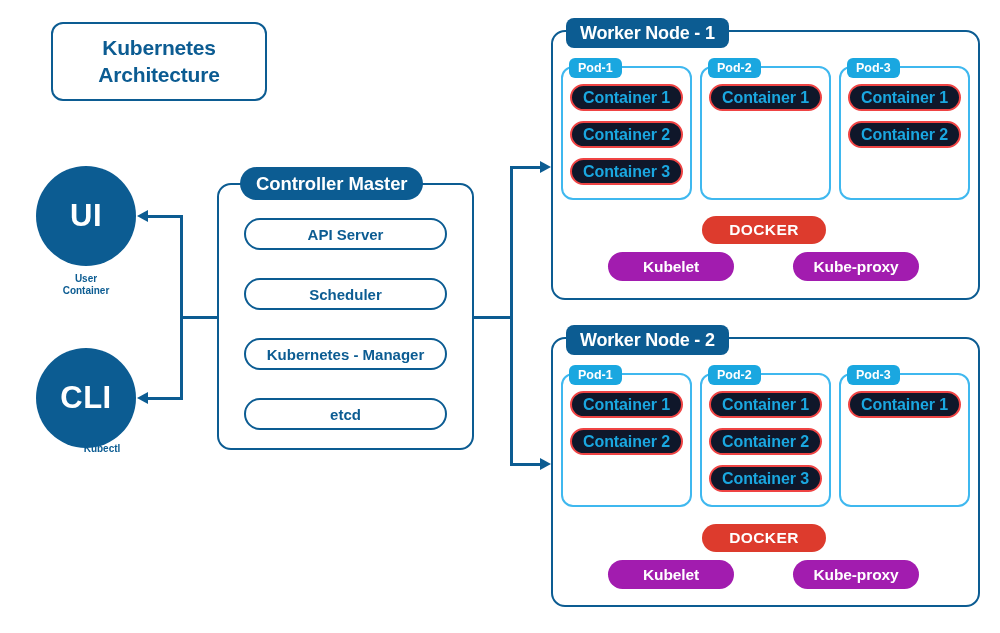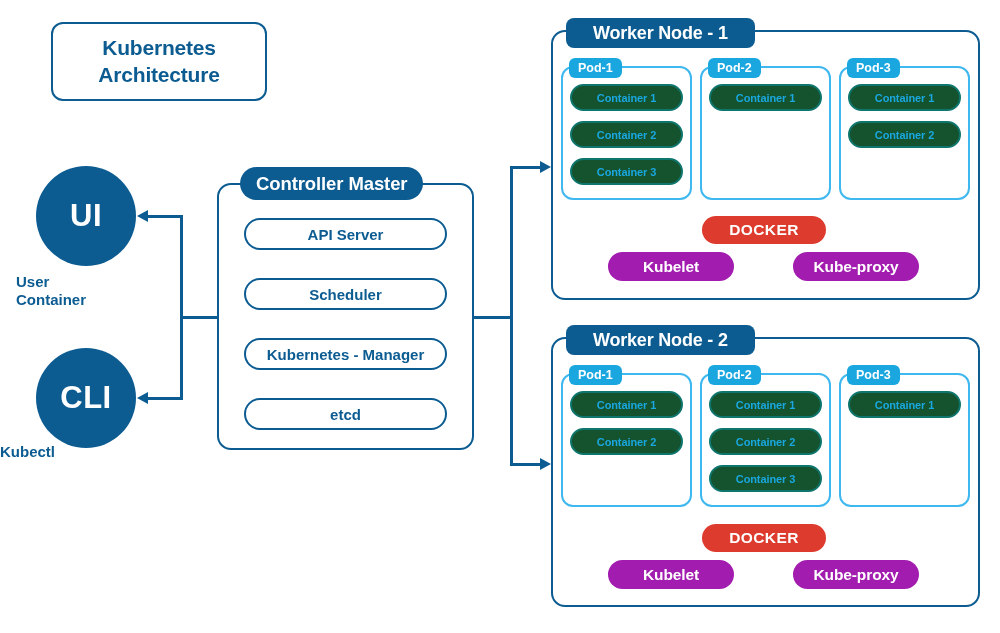--- a/index.html
+++ b/index.html
@@ -47,28 +47,28 @@
     border-radius: 50%;
     background: #0c5c92;
     color: #ffffff;
     font-weight: bold;
     letter-spacing: 0.5px;
   }
   .circle.ui   { left: 36px; top: 166px; width: 100px; height: 100px; font-size: 31px; }
   .circle.cli  { left: 36px; top: 348px; width: 100px; height: 100px; font-size: 31px; }
   .circle-caption {
     color: #0c5c92;
-    font-size: 15px;
+    font-size: 10px;
     font-weight: bold;
     line-height: 1.22;
-    text-align: left;
+    text-align: center;
     width: 140px;
   }
   .cap-ui  { left: 16px; top: 273px; }
-  .cap-cli { left: 0; top: 443px; }
+  .cap-cli { left: 32px; top: 443px; }
 
   
   .line { background: #0c5c92; }
   .arrow-left, .arrow-right {
     width: 0; height: 0;
     border-top: 6px solid transparent;
     border-bottom: 6px solid transparent;
   }
   .arrow-left  { border-right: 11px solid #0c5c92; }
   .arrow-right { border-left: 11px solid #0c5c92; }
@@ -105,21 +105,21 @@
   }
 
   
   .worker-box {
     border: 2.5px solid #0c5c92;
     border-radius: 14px;
     background: #ffffff;
   }
   .worker-badge {
     height: 30px;
-    padding: 0 27px;
+    padding: 0 14px;
     border-radius: 8px;
     background: #0c5c92;
     color: #ffffff;
     font-size: 18px;
     font-weight: bold;
     display: flex; align-items: center; justify-content: center;
     letter-spacing: -0.2px;
     z-index: 4;
   }
 
@@ -135,25 +135,25 @@
     border-radius: 6px;
     background: #1aa7e0;
     color: #ffffff;
     font-size: 12.5px;
     font-weight: bold;
     display: flex; align-items: center; justify-content: center;
     z-index: 4;
   }
   .container-pill {
     height: 27px;
-    border: 2px solid #0f766e;
+    border: 2px solid #ef4444;
     border-radius: 14px;
-    background: #14532d;
+    background: #0f172a;
     color: #1aa7e0;
-    font-size: 11px;
+    font-size: 16px;
     font-weight: bold;
     letter-spacing: -0.1px;
   }
 
   
   .docker-badge {
     height: 28px;
     border-radius: 14px;
     background: #dd3b2d;
     color: #ffffff;

